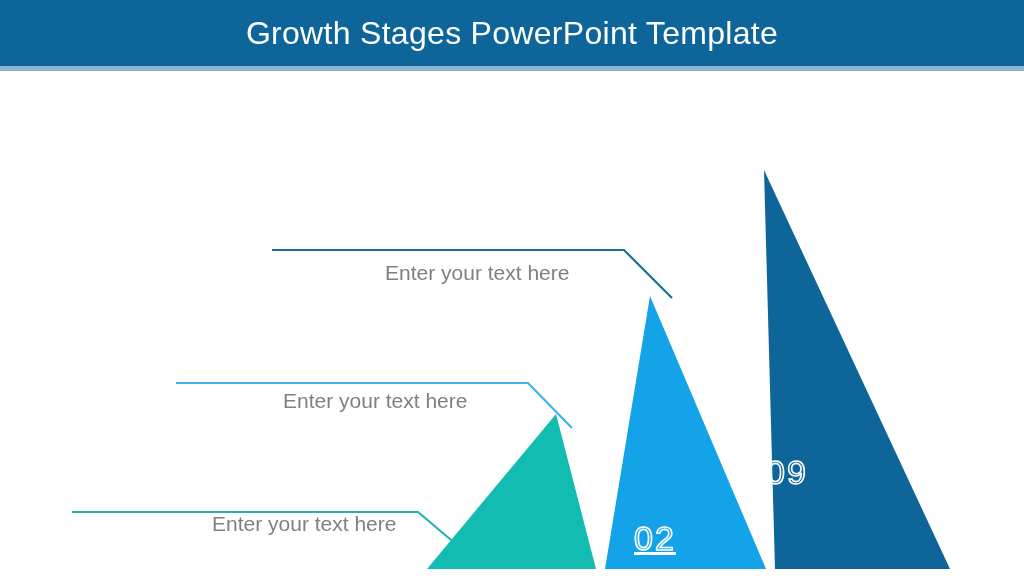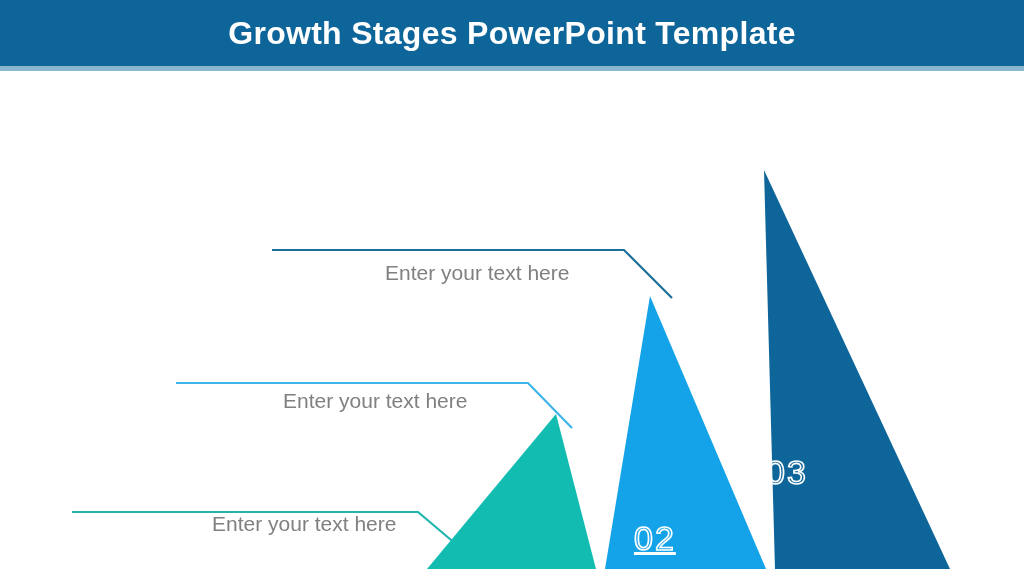--- a/index.html
+++ b/index.html
@@ -43,21 +43,21 @@
   #slide-title {
     position: absolute;
     left: 0;
     top: 0;
     width: 1024px;
     height: 66px;
     line-height: 66px;
     text-align: center;
     color: #ffffff;
     font-size: 32px;
-    font-weight: bold;
+    font-weight: normal;
     letter-spacing: 0.3px;
     white-space: nowrap;
   }
 
   
   #stage {
     position: absolute;
     left: 0;
     top: 71px;
     width: 838px;
@@ -122,18 +122,18 @@
 
       <polygon id="triangle-2" fill="#14a3e8" points="650,189 766,462 605,462"></polygon>
 
       <polygon id="triangle-1" fill="#12bcb0" points="556,307 596,462 427,462"></polygon>
     </svg>
 
     <div class="stage-label" id="label-3">Enter your text here</div>
     <div class="stage-label" id="label-2">Enter your text here</div>
     <div class="stage-label" id="label-1">Enter your text here</div>
 
-    <div class="stage-number" id="number-3">03</div>
+    <div class="stage-number" id="number-3">09</div>
     <div class="stage-number" id="number-2">02</div>
     <div class="stage-number" id="number-1">01</div>
 
   </div>
 </div>
 
 </body></html>

